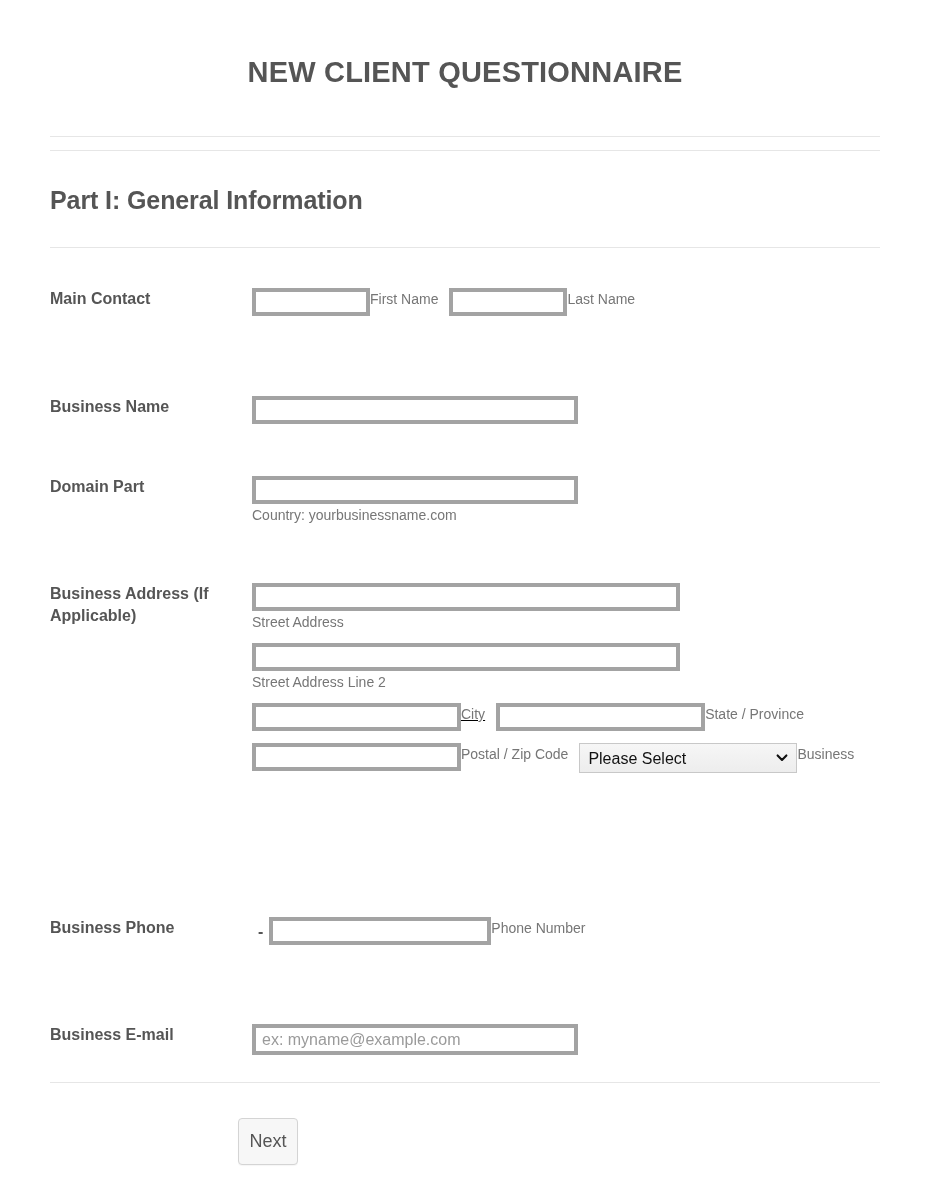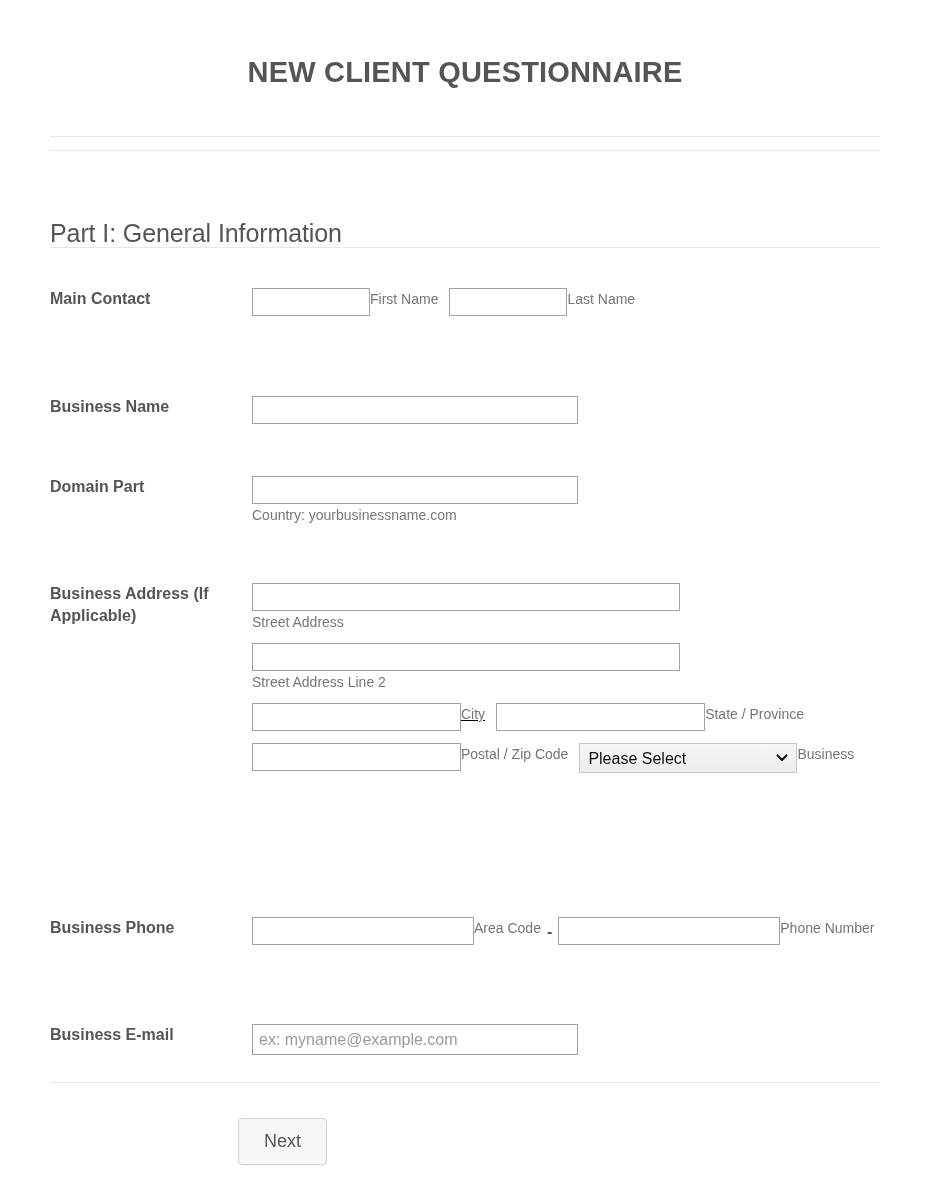--- a/index.html
+++ b/index.html
@@ -33,43 +33,42 @@
   }
   .rule.r1 { top: 136px; }
   .rule.r2 { top: 150px; }
   .rule.r3 { top: 247px; }
   .rule.r4 { top: 1082px; }
 
   .section-heading {
     position: absolute;
     left: 50px; top: 186px;
     font-size: 25px;
-    font-weight: normal;
+    font-weight: bold;
     color: #555555;
     letter-spacing: -0.1px;
-    margin-top: 33px;
   }
 
   
   .field-row { position: absolute; left: 50px; width: 840px; }
   .field-label {
     position: absolute;
     left: 0; top: 0;
     width: 195px;
     font-size: 16px;
     font-weight: bold;
     color: #555555;
     line-height: 22px;
   }
   .field-controls { position: absolute; left: 202px; top: 0; }
 
   .txt {
     display: block;
     height: 28px;
-    border: 1px solid #a3a3a3;
+    border: 4px solid #a3a3a3;
     background: #ffffff;
     font-family: "Liberation Sans", sans-serif;
     font-size: 15px;
     color: #555;
     padding: 2px 6px;
     outline: none;
     border-radius: 0;
   }
   .txt::placeholder { color: #9a9a9a; opacity: 1; }
 
@@ -119,21 +118,21 @@
   .sel-chev {
     position: absolute; right: 9px; top: 9px;
     width: 12px; height: 12px;
     pointer-events: none;
   }
 
   
   .next-btn {
     position: absolute;
     left: 238px; top: 1118px;
-    width: 89px; height: 47px;
+    width: 60px; height: 47px;
     background: #f7f7f7;
     border: 1px solid #d4d4d4;
     border-radius: 4px;
     font-family: "Liberation Sans", sans-serif;
     font-size: 18px;
     color: #555555;
     cursor: pointer;
     box-shadow: 0 1px 1px rgba(0,0,0,0.04);
   }
 </style>
@@ -221,24 +220,20 @@
         </div>
       </div>
 
     </div>
   </div>
 
   <div class="field-row" style="top:917px;">
     <div class="field-label">Business Phone</div>
     <div class="field-controls">
       <div class="inline">
-        <div class="col">
-          <input class="txt w-area" type="text" placeholder="" style="">
-          <span class="sub">Area Code</span>
-        </div>
         <span class="dash">-</span>
         <div class="col">
           <input class="txt w-phone" type="text" placeholder="" style="">
           <span class="sub">Phone Number</span>
         </div>
       </div>
     </div>
   </div>
 
   <div class="field-row" style="top:1024px;">

